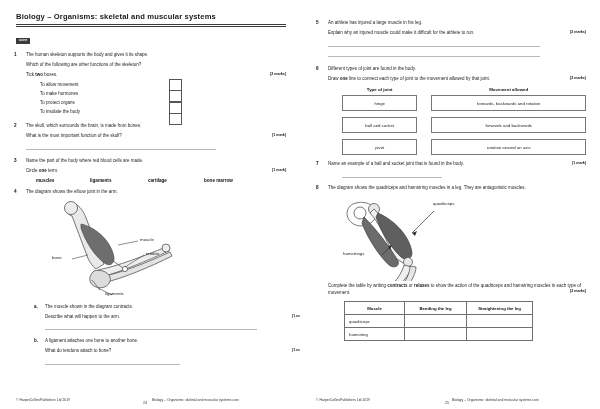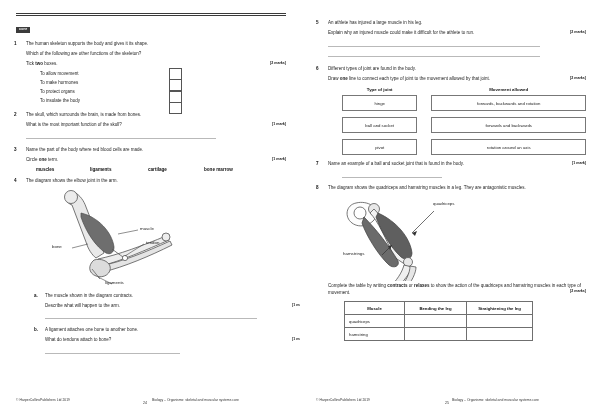--- a/index.html
+++ b/index.html
@@ -74,20 +74,21 @@
   .dlab{position:absolute;font-size:4.4px;color:#1d1d1d;white-space:nowrap;}
   svg{display:block;}
 </style>
 </head>
 <body>
 
 <div class="spread">
 
   <div class="page left">
 
+    <div class="title">Biology – Organisms: skeletal and muscular systems</div>
     <div class="title-rule"></div>
     <div class="title-rule2"></div>
     <div><span class="badge">core</span></div>
 
     <div class="q">
       <div class="qnum">1</div>
       <div class="qbody">
         <div class="line">The human skeleton supports the body and gives it its shape.</div>
         <div class="line">Which of the following are other functions of the skeleton?</div>
         <div class="line tight">

